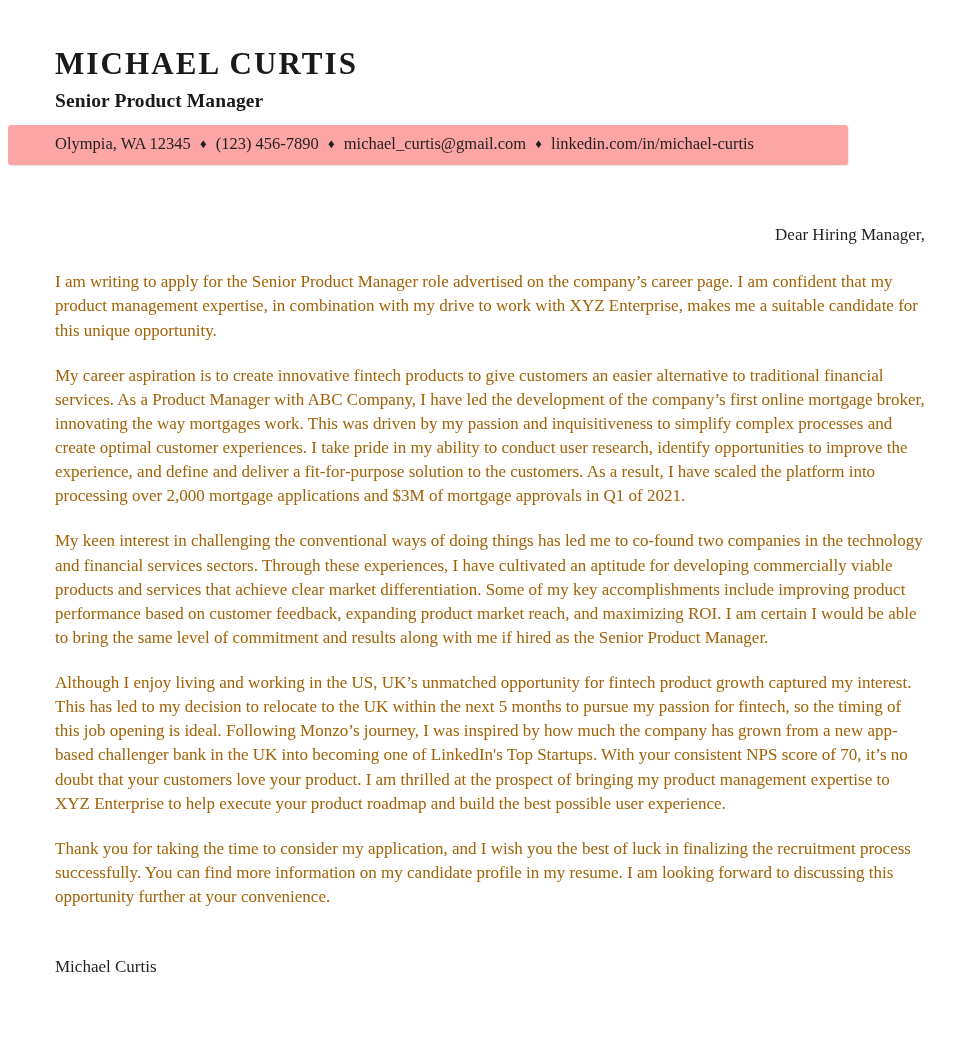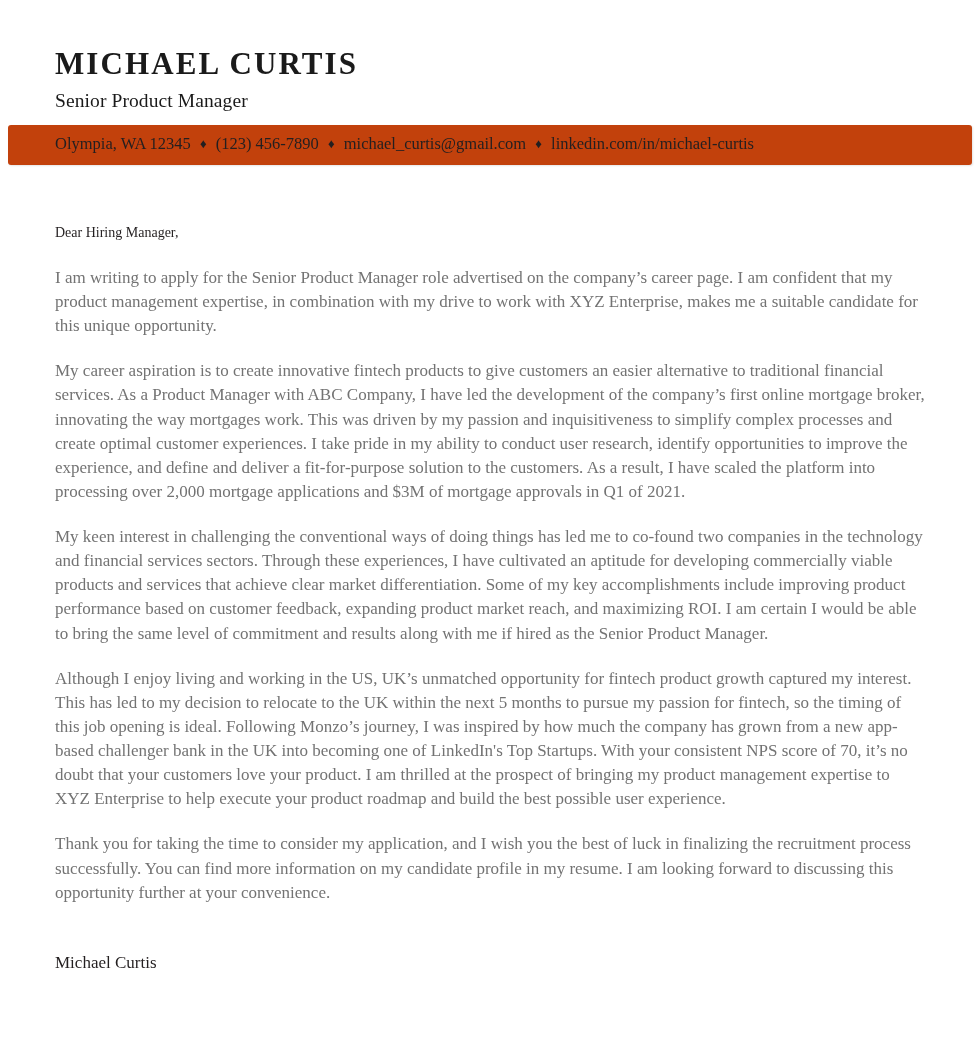--- a/index.html
+++ b/index.html
@@ -32,35 +32,35 @@
     font-weight: bold;
     letter-spacing: 2.1px;
     line-height: 1.05;
     color: #1a1a1a;
     margin: 0;
     white-space: nowrap;
   }
   .job-title {
     font-family: "Liberation Serif", "DejaVu Serif", serif;
     font-size: 19.5px;
-    font-weight: normal;
+    font-weight: bold;
     letter-spacing: 0.1px;
     color: #1a1a1a;
     margin: 9px 0 0 0;
     line-height: 1.1;
   }
 
   
   .contact-bar {
     margin-top: 14px;
     margin-left: 8px;
     margin-right: 8px;
-    width: 964px;
+    width: 840px;
     box-sizing: border-box;
-    background: #c2410c;
+    background: #fca5a5;
     border-radius: 3px;
     padding: 9px 0 10px 47px;
     box-shadow: 1px 1px 2px rgba(0,0,0,0.10);
   }
   .contact-line {
     font-size: 16.5px;
     color: #231f20;
     line-height: 1.25;
     white-space: nowrap;
   }
@@ -73,30 +73,31 @@
     font-size: 13px;
     vertical-align: 1px;
   }
 
   
   .letter-body {
     padding: 0 55px 0 55px;
     margin-top: 58px;
   }
   .salutation {
-    font-size: 14px;
+    font-size: 17px;
     line-height: 1.45;
     margin: 0 0 23px 0;
     color: #231f20;
+    text-align: right;
   }
   .para {
     font-size: 17px;
     line-height: 1.42;
     margin: 0 0 21px 0;
-    color: #737373;
+    color: #a16207;
     text-align: left;
     max-width: 872px;
   }
   .para:last-of-type {
     margin-bottom: 8px;
   }
   .closing {
     margin-top: 46px;
     font-size: 17px;
     line-height: 1.42;

